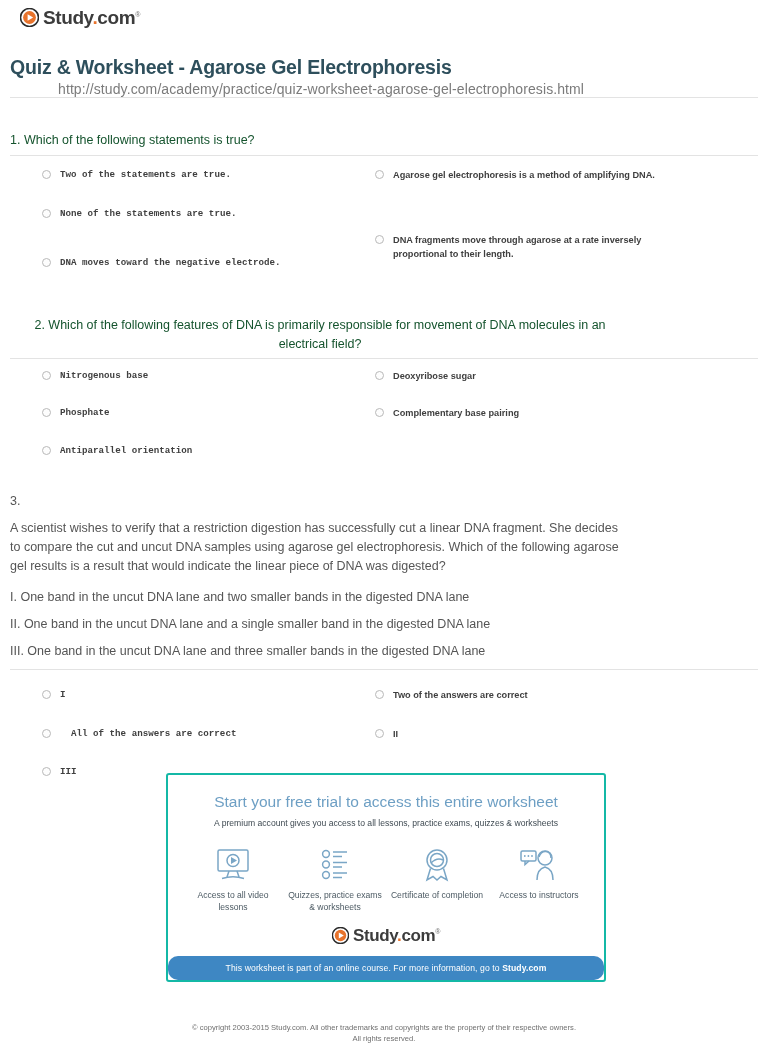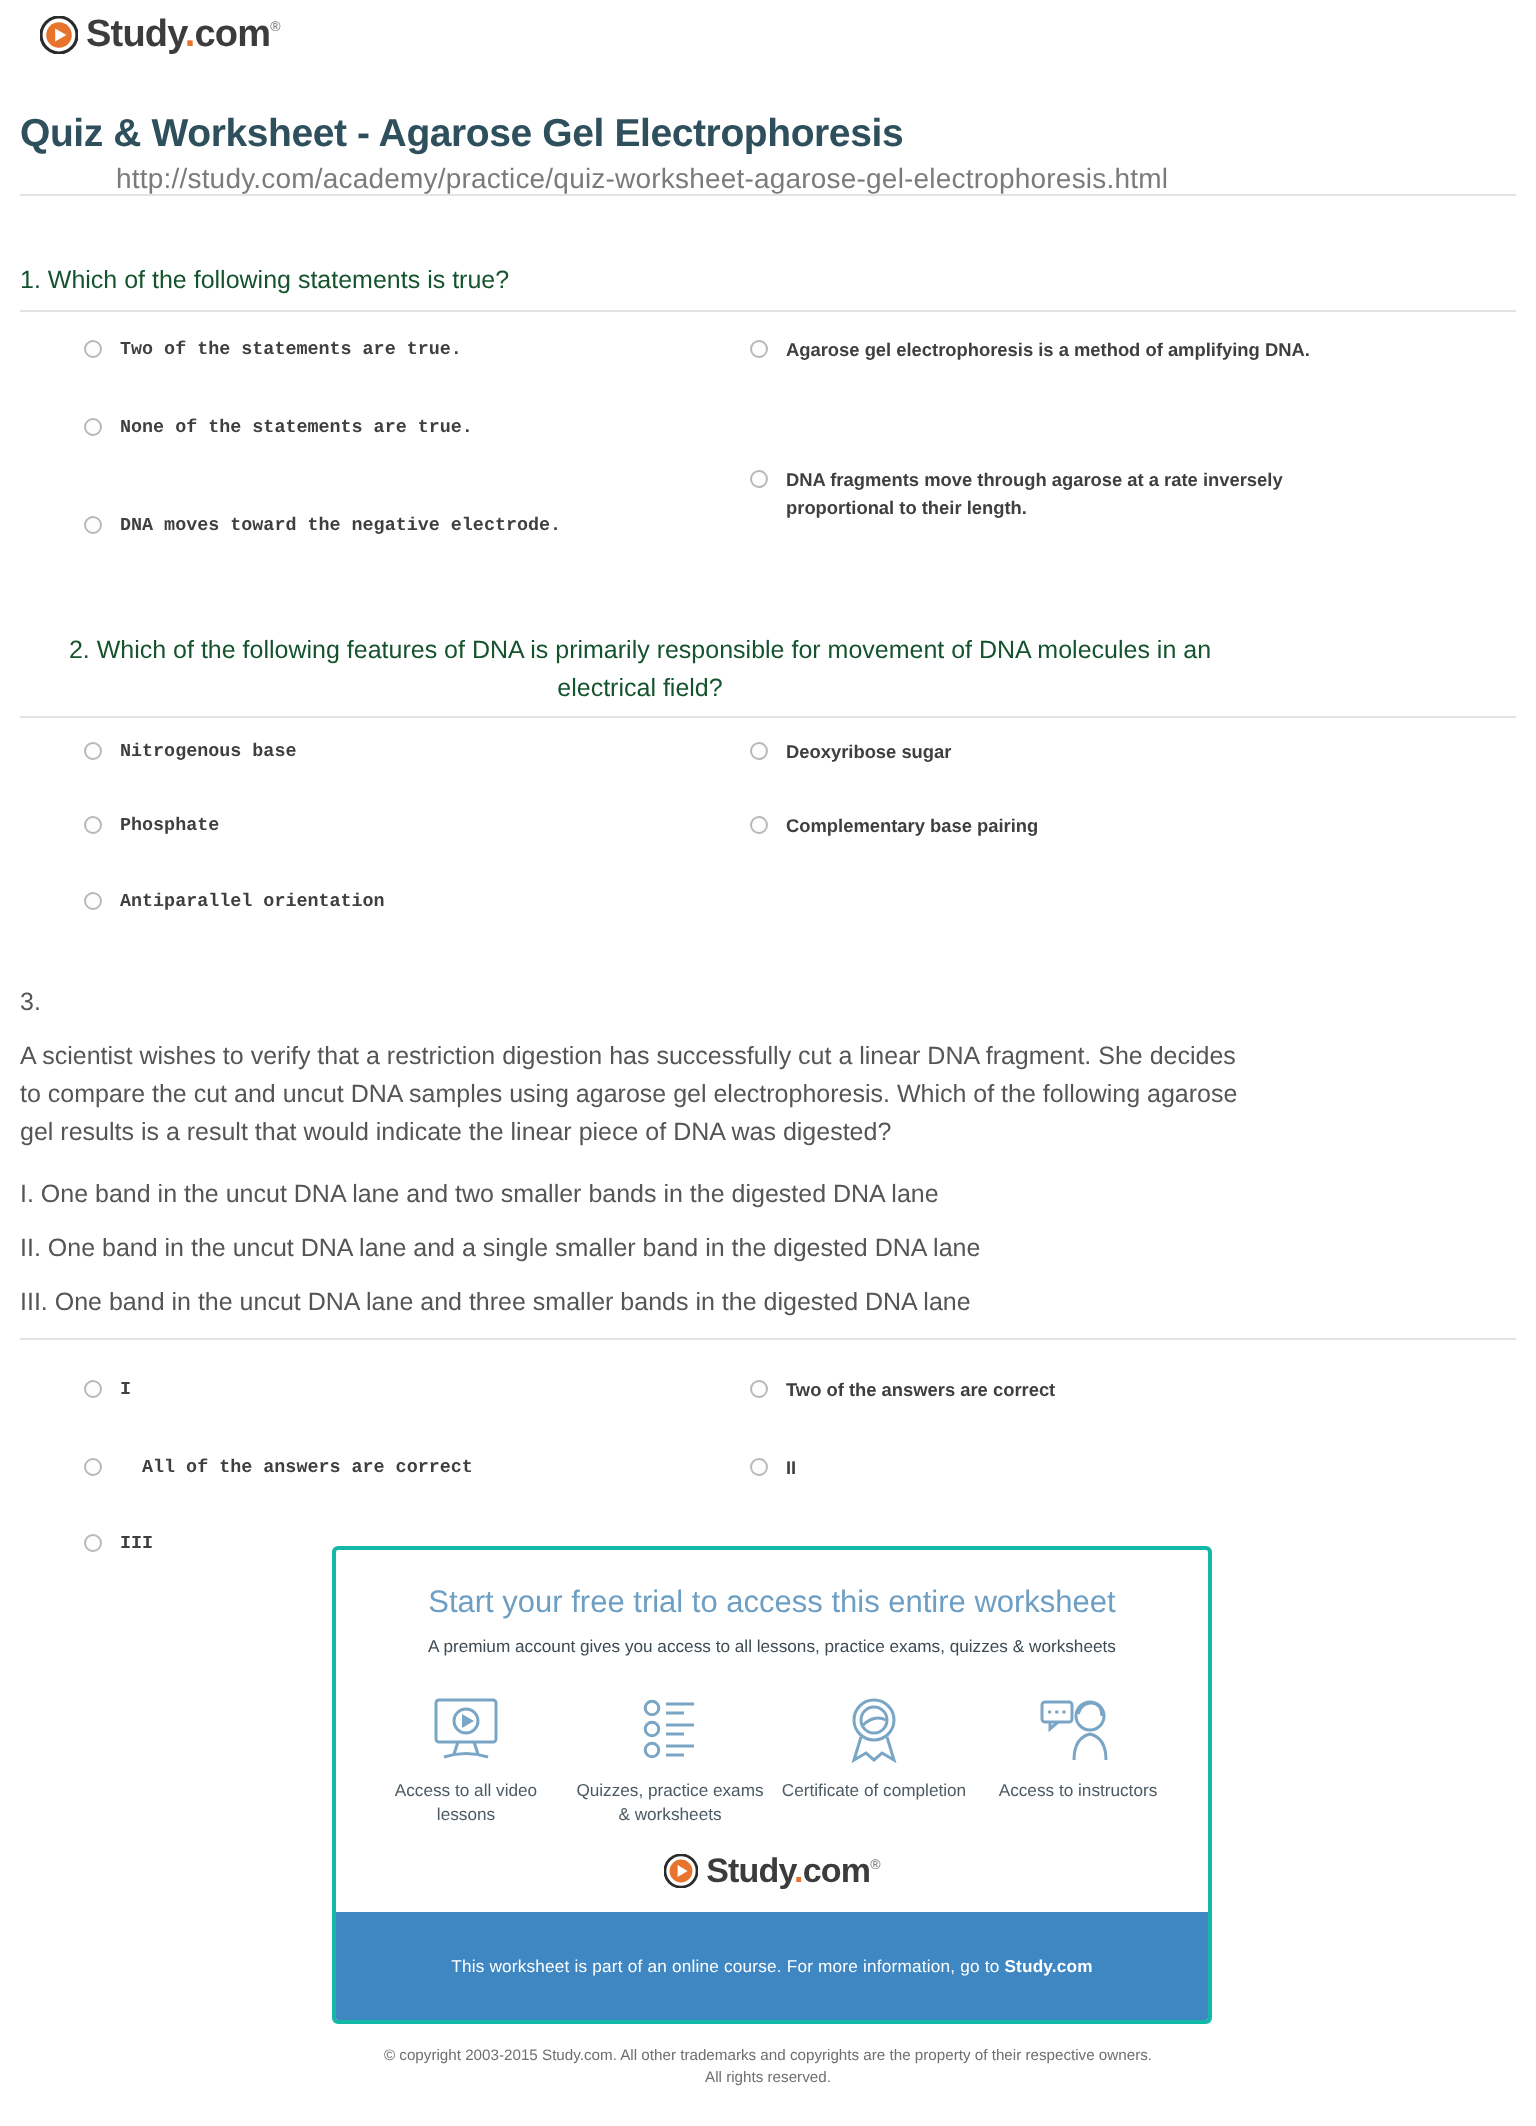--- a/index.html
+++ b/index.html
@@ -177,22 +177,23 @@
     gap: 4px;
     padding: 4px 0 12px 0;
   }
   .promo-logo .brand-text { font-size: 17px; }
   .promo-logo .brand-mark { width: 17px; height: 17px; }
   .promo-banner {
     background: #3e87c3;
     color: #ffffff;
     text-align: center;
     font-size: 8.6px;
-    padding: 22px 0;
+    padding: 7px 0;
     letter-spacing: 0.1px;
+    border-radius: 10px;
   }
   .promo-banner b { font-weight: bold; }
 
   .copyright {
     position: absolute;
     left: 0;
     top: 1022px;
     width: 768px;
     text-align: center;
     font-size: 7.6px;

